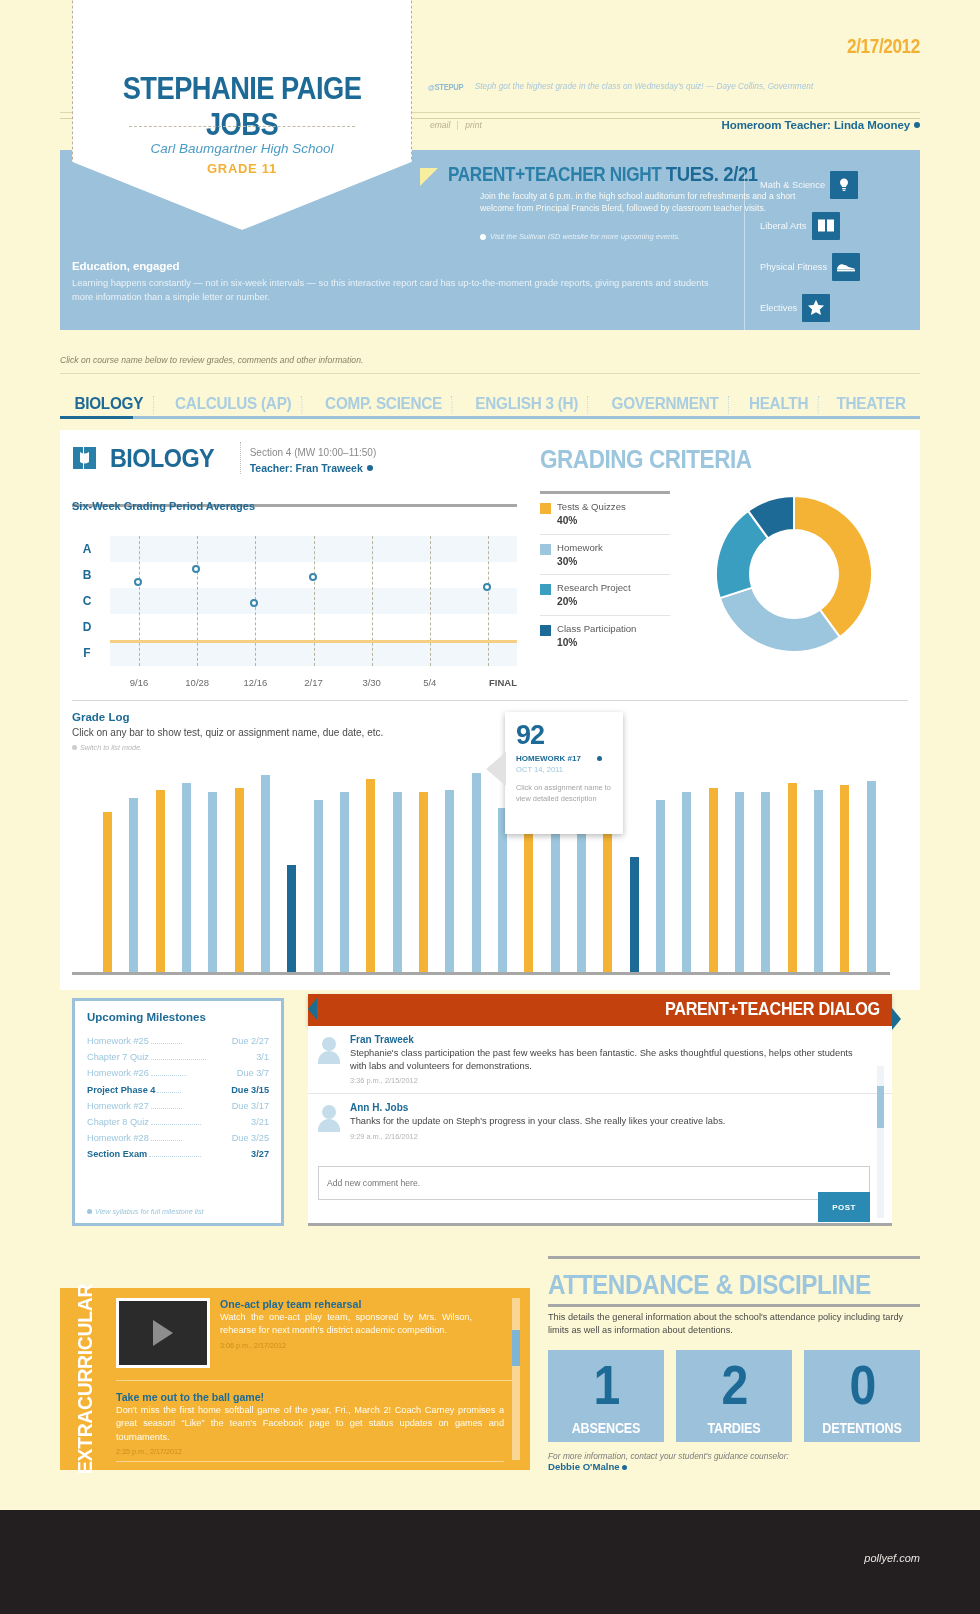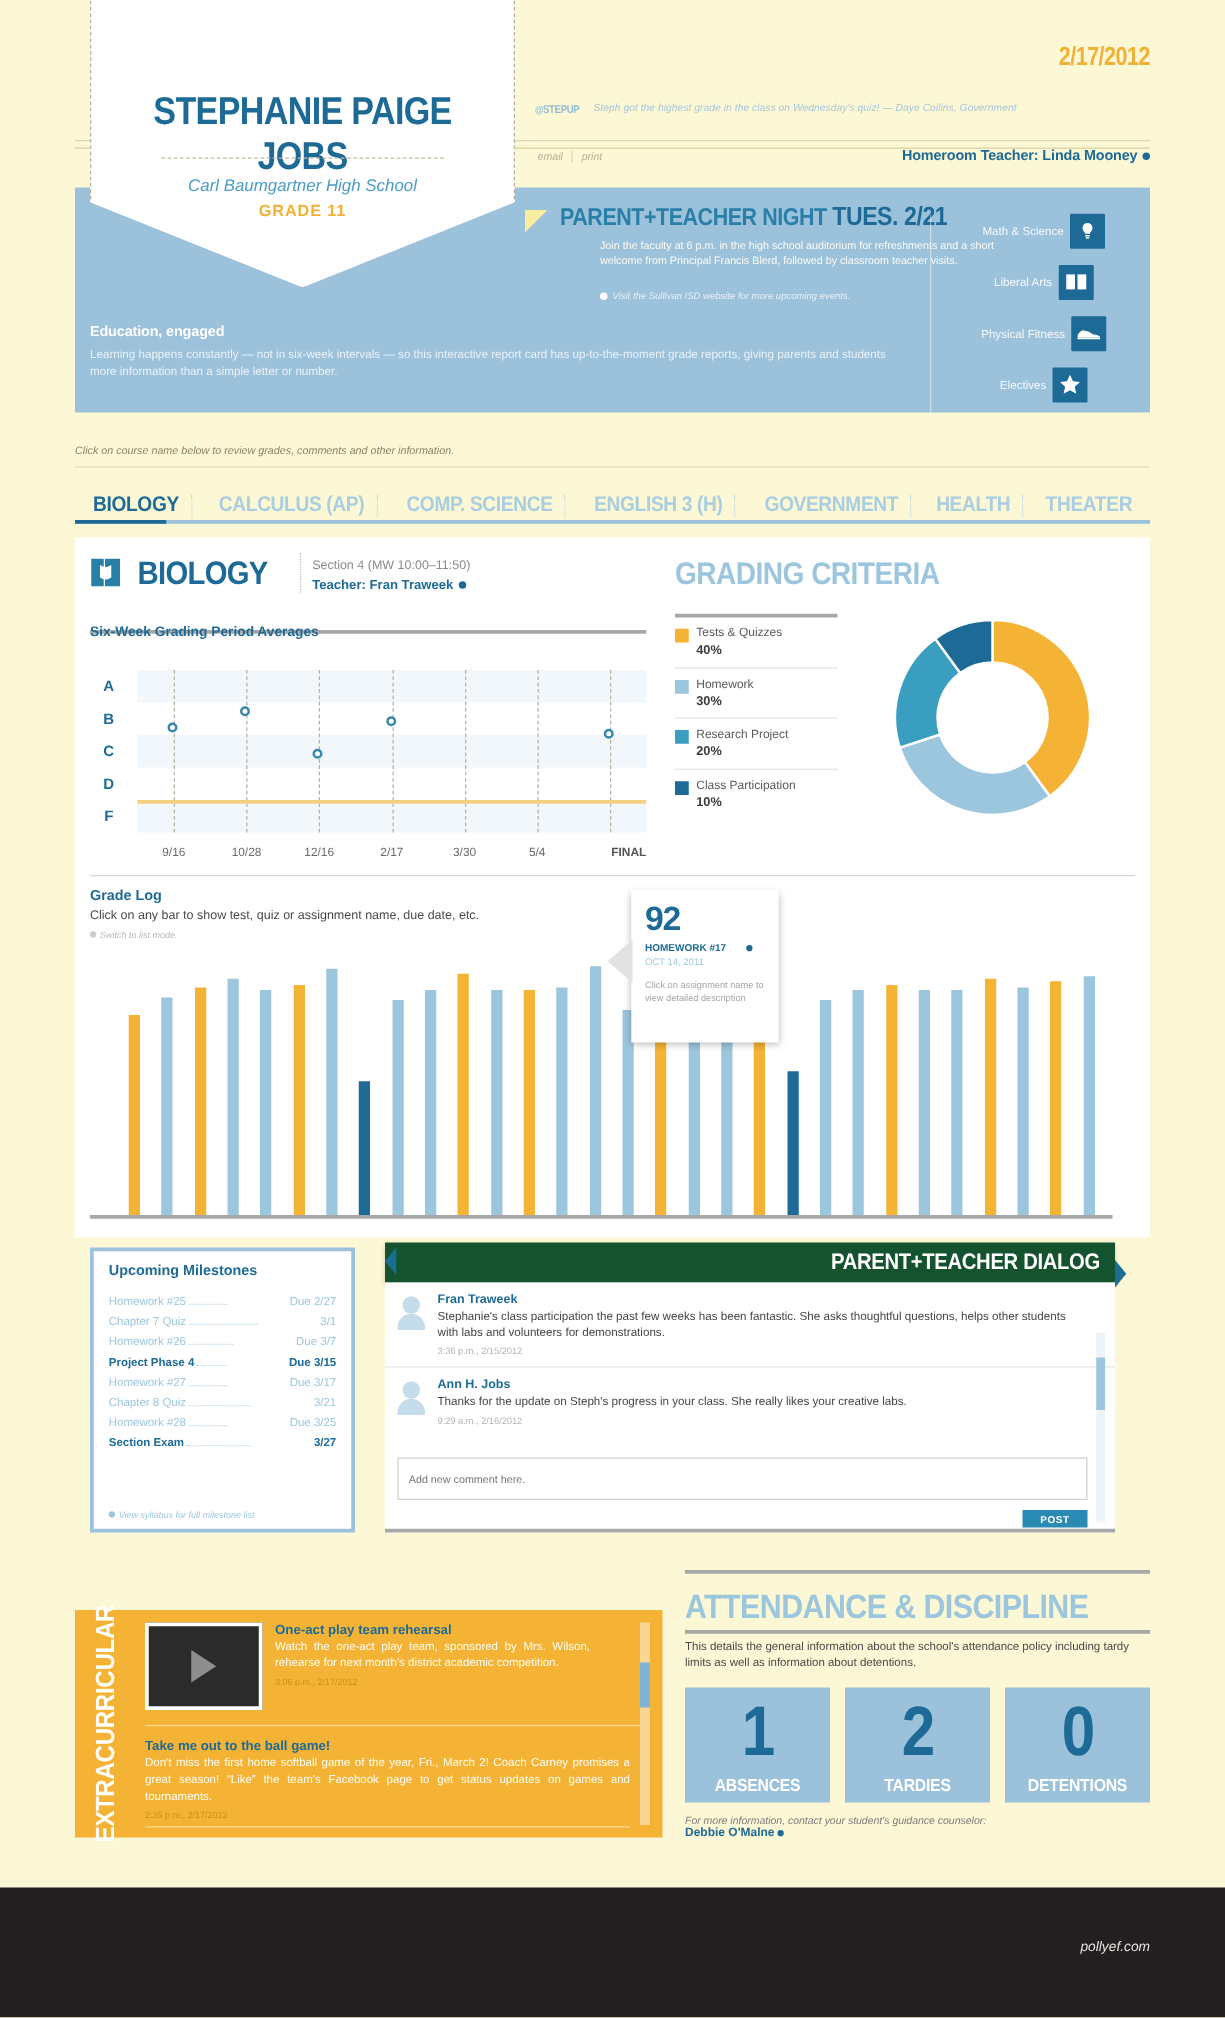--- a/index.html
+++ b/index.html
@@ -76,21 +76,21 @@
     font-size:8.6px; line-height:1.42; color:#fbfbf4; }
   .ptn-link { position:absolute; left:60px; top:70px; font-size:7.6px;
     font-style:italic; color:#e8f0f6; display:flex; align-items:center; gap:4px; }
   .ptn-link .dot { width:6px;height:6px;border-radius:50%;background:#fff; }
 
   .edu { position:absolute; left:12px; top:110px; width:660px; }
   .edu-h { font-size:11.5px; font-weight:bold; color:#fff; letter-spacing:-.1px; }
   .edu-p { margin-top:5px; font-size:9.3px; line-height:1.48; color:#eaf2f7; }
 
   .catcol { position:absolute; right:10px; top:14px; width:150px; }
-  .catrow { display:flex; align-items:center; justify-content:center; gap:5px;
+  .catrow { display:flex; align-items:center; justify-content:flex-start; gap:5px;
     height:41px; }
   .catrow span.lbl { font-size:9.3px; color:#f4f8fb; }
   .caticon { width:28px;height:28px; background:#1d6a96; display:flex;
     align-items:center; justify-content:center; color:#fff; font-size:16px;
     border-radius:1px; }
   .catsep { position:absolute; left:-16px; top:8px; width:1px; height:160px;
     background:rgba(255,255,255,.45); }
 
   
   .coursebar { position:absolute; left:60px; top:355px; width:860px; }
@@ -202,21 +202,21 @@
   .ms-row .nm { white-space:nowrap; }
   .ms-row .dots { flex:1; border-bottom:1px dotted #bdd8e8; margin:0 2px 2px; }
   .ms-row .dd { white-space:nowrap;margin-left:48px; }
   .ms-foot { position:absolute; left:12px; bottom:7px; font-size:7.2px; font-style:italic;
     color:#9cc6de; display:flex; align-items:center; gap:3px; }
   .ms-foot .dot { width:5px;height:5px;border-radius:50%;background:#9cc6de; }
 
   
   .dlg { position:absolute; left:300px; top:994px; width:592px; height:232px; }
   .dlg-ribbon { position:absolute; left:8px; top:0; width:584px; height:32px;
-    background:#14532d; box-shadow:0 2px 4px rgba(0,0,0,.18);padding-left:45px; }
+    background:#c2410c; box-shadow:0 2px 4px rgba(0,0,0,.18);padding-left:45px; }
   .dlg-ribbon .t {
     position:absolute; right:12px; top:5px;
     font-family:"Liberation Sans Narrow","Liberation Sans",sans-serif;
     font-weight:bold; font-size:18px; color:#fff; letter-spacing:-.3px;
     transform:scaleX(.9); transform-origin:right;
   }
   .rib-l { position:absolute; left:0; top:4px; width:0;height:0;
     border-right:9px solid #1b6d92; border-top:11px solid transparent;
     border-bottom:11px solid transparent; }
   .rib-r { position:absolute; right:-9px; top:14px; width:0;height:0;
@@ -231,21 +231,21 @@
     border-radius:50%; background:#c5ddeb; }
   .av .bd { position:absolute; left:0; top:14px; width:22px;height:13px;
     border-radius:11px 11px 0 0; background:#c5ddeb; }
   .cmt .who { font-size:10px; font-weight:bold; color:#1d6a96; }
   .cmt .txt { font-size:9.3px; color:#454545; line-height:1.42; margin-top:2px; }
   .cmt .ts { font-size:7.4px; color:#b4b4b4; margin-top:3px; }
   .newcmt { position:absolute; left:10px; right:22px; bottom:26px; height:34px;
     border:1px solid #cfcfcf; background:#fff; }
   .newcmt input { width:100%; height:100%; border:0; outline:0; padding:0 8px;
     font-family:"Liberation Sans",sans-serif; font-size:8.6px; color:#a8a8a8; background:transparent; }
-  .postbtn { position:absolute; right:22px; bottom:4px; width:52px; height:14px;
+  .postbtn { position:absolute; right:22px; bottom:4px; width:52px; height:30px;
     background:#2a8ab4; color:#fff; font-size:8px; font-weight:bold;
     display:flex; align-items:center; justify-content:center; letter-spacing:.4px; cursor:pointer; }
   .dlg-sb { position:absolute; right:8px; top:40px; width:7px; height:152px; background:#eef4f8; }
   .dlg-sb .th { position:absolute; left:0; top:20px; width:7px; height:42px; background:#9cc6de; }
   .dlg-foot-rule { position:absolute; left:8px; right:0; bottom:0; height:3px; background:#a7a7a7; }
 
   
   .ec { position:absolute; left:60px; top:1288px; width:470px; height:182px;
     background:#f5b335; }
   .ec-side {

